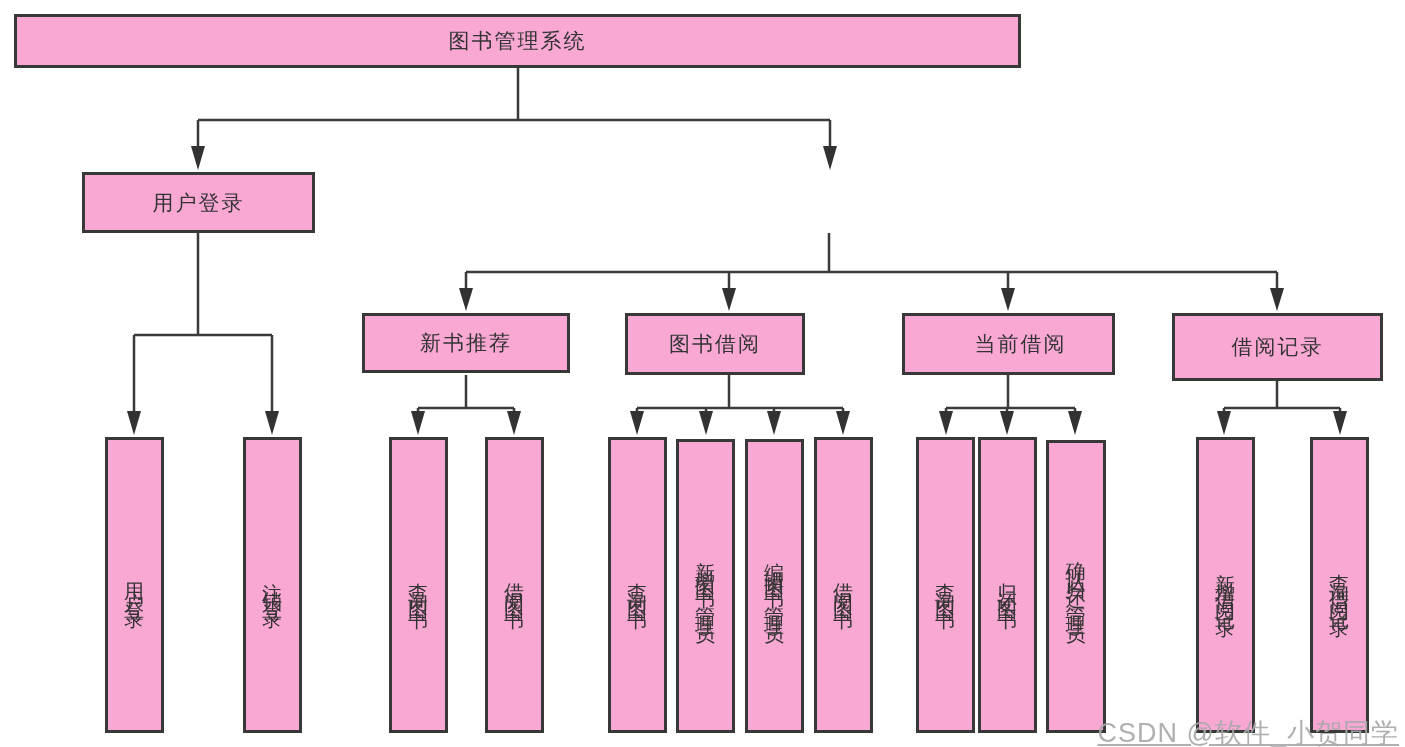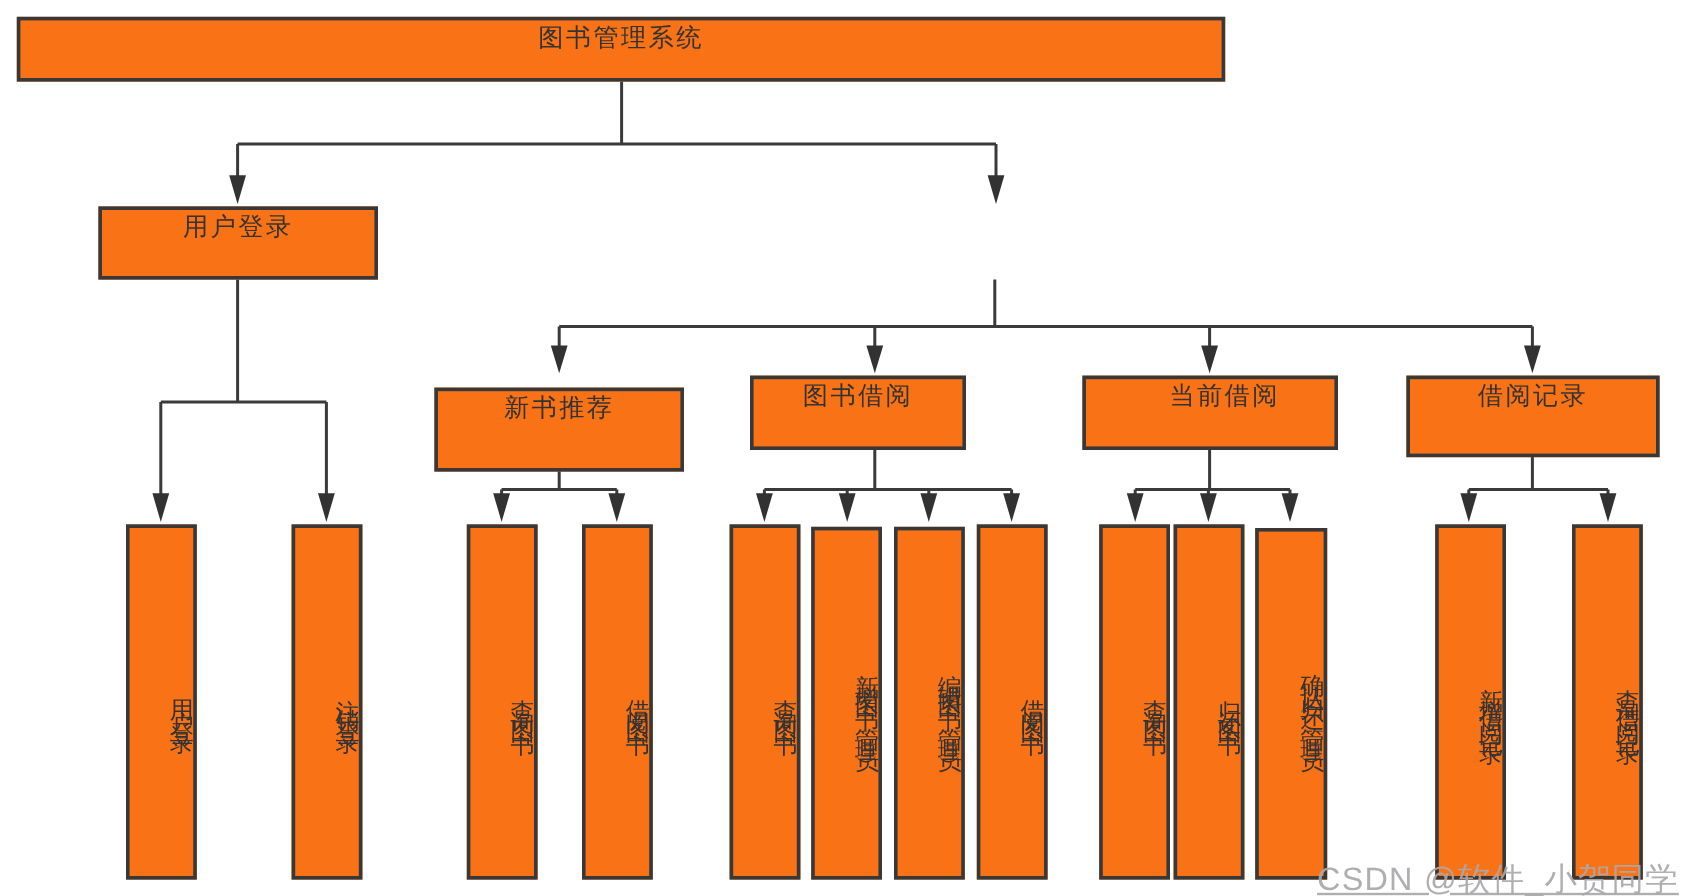--- a/index.html
+++ b/index.html
@@ -23,24 +23,24 @@
     stroke-width: 2.5;
   }
   svg.connectors polygon {
     fill: #323232;
     stroke: none;
   }
   .node {
     position: absolute;
     box-sizing: border-box;
     border: 3px solid #383838;
-    background: #f97316;
+    background: #f9a8d4;
     color: #333333;
     display: flex;
-    align-items: flex-start;
+    align-items: center;
     justify-content: center;
     z-index: 2;
   }
   .h-node {
     font-size: 21px;
     letter-spacing: 2px;
     white-space: nowrap;
   }
   .v-node {
     writing-mode: vertical-rl;
@@ -103,21 +103,21 @@
   </svg>
 
   <div class="node h-node" style="left:14px; top:14px; width:1007px; height:54px;">
     <span>图书管理系统</span>
   </div>
 
   <div class="node h-node" style="left:82px; top:172px; width:233px; height:61px;">
     <span>用户登录</span>
   </div>
 
-  <div class="node h-node" style="left:362px; top:323px; width:208px; height:70px;">
+  <div class="node h-node" style="left:362px; top:313px; width:208px; height:60px;">
     <span>新书推荐</span>
   </div>
   <div class="node h-node" style="left:625px; top:313px; width:180px; height:62px;">
     <span>图书借阅</span>
   </div>
   <div class="node h-node" style="left:902px; top:313px; width:213px; height:62px;padding-left:24px;">
     <span>当前借阅</span>
   </div>
   <div class="node h-node" style="left:1172px; top:313px; width:211px; height:68px;">
     <span>借阅记录</span>

